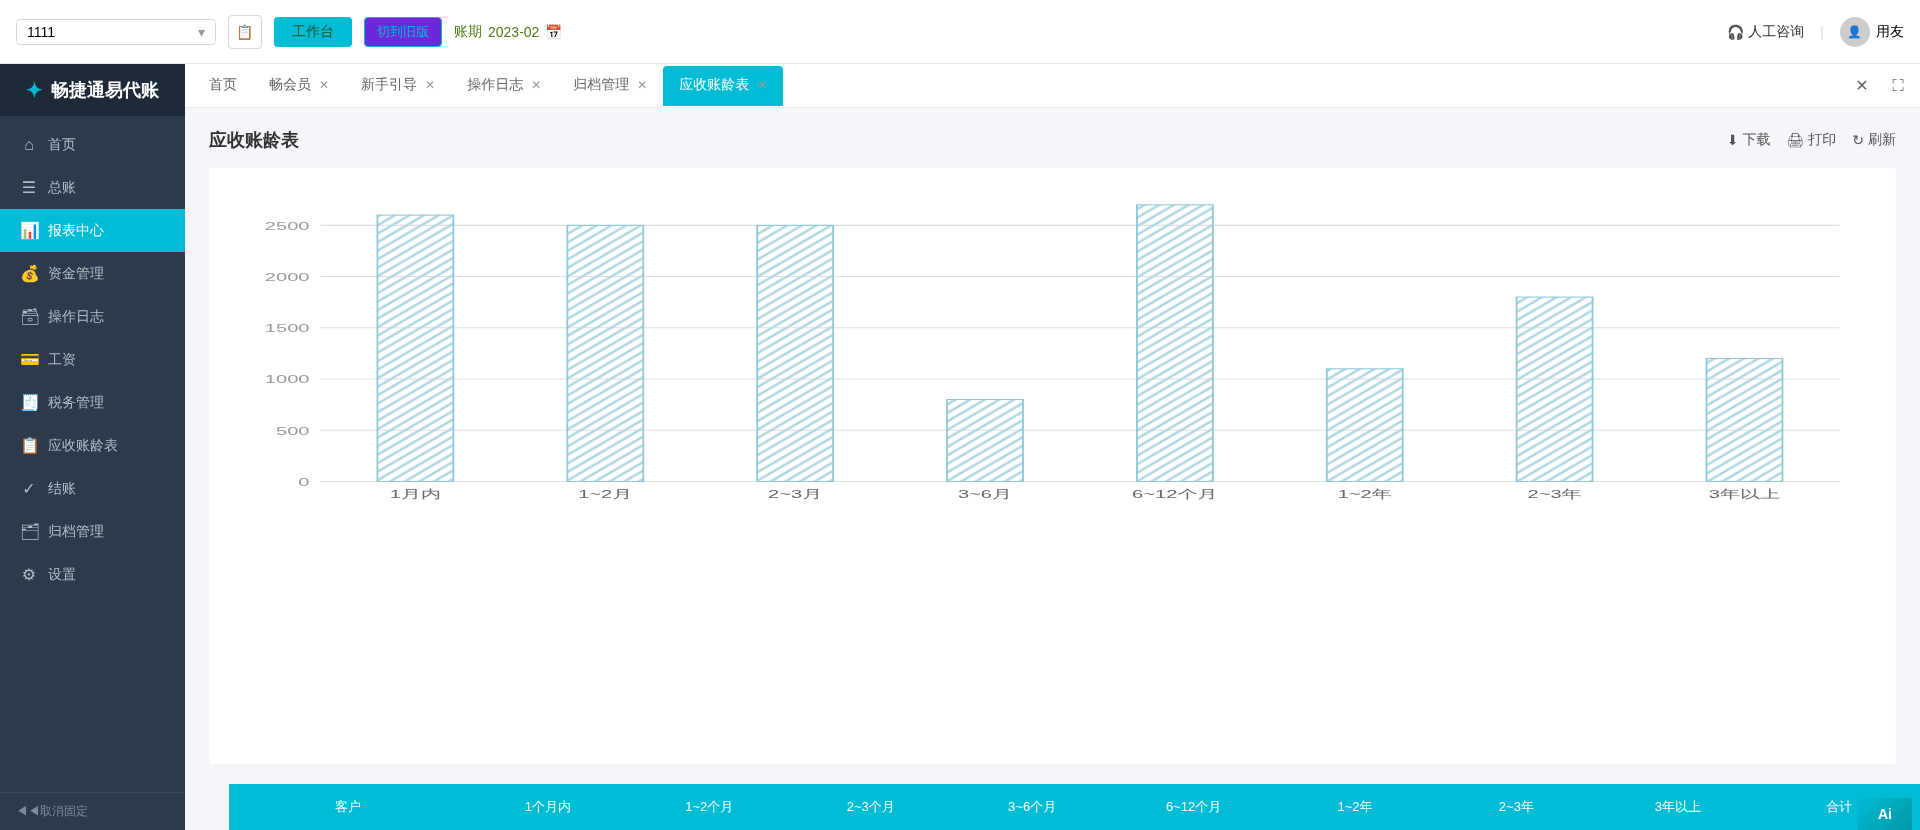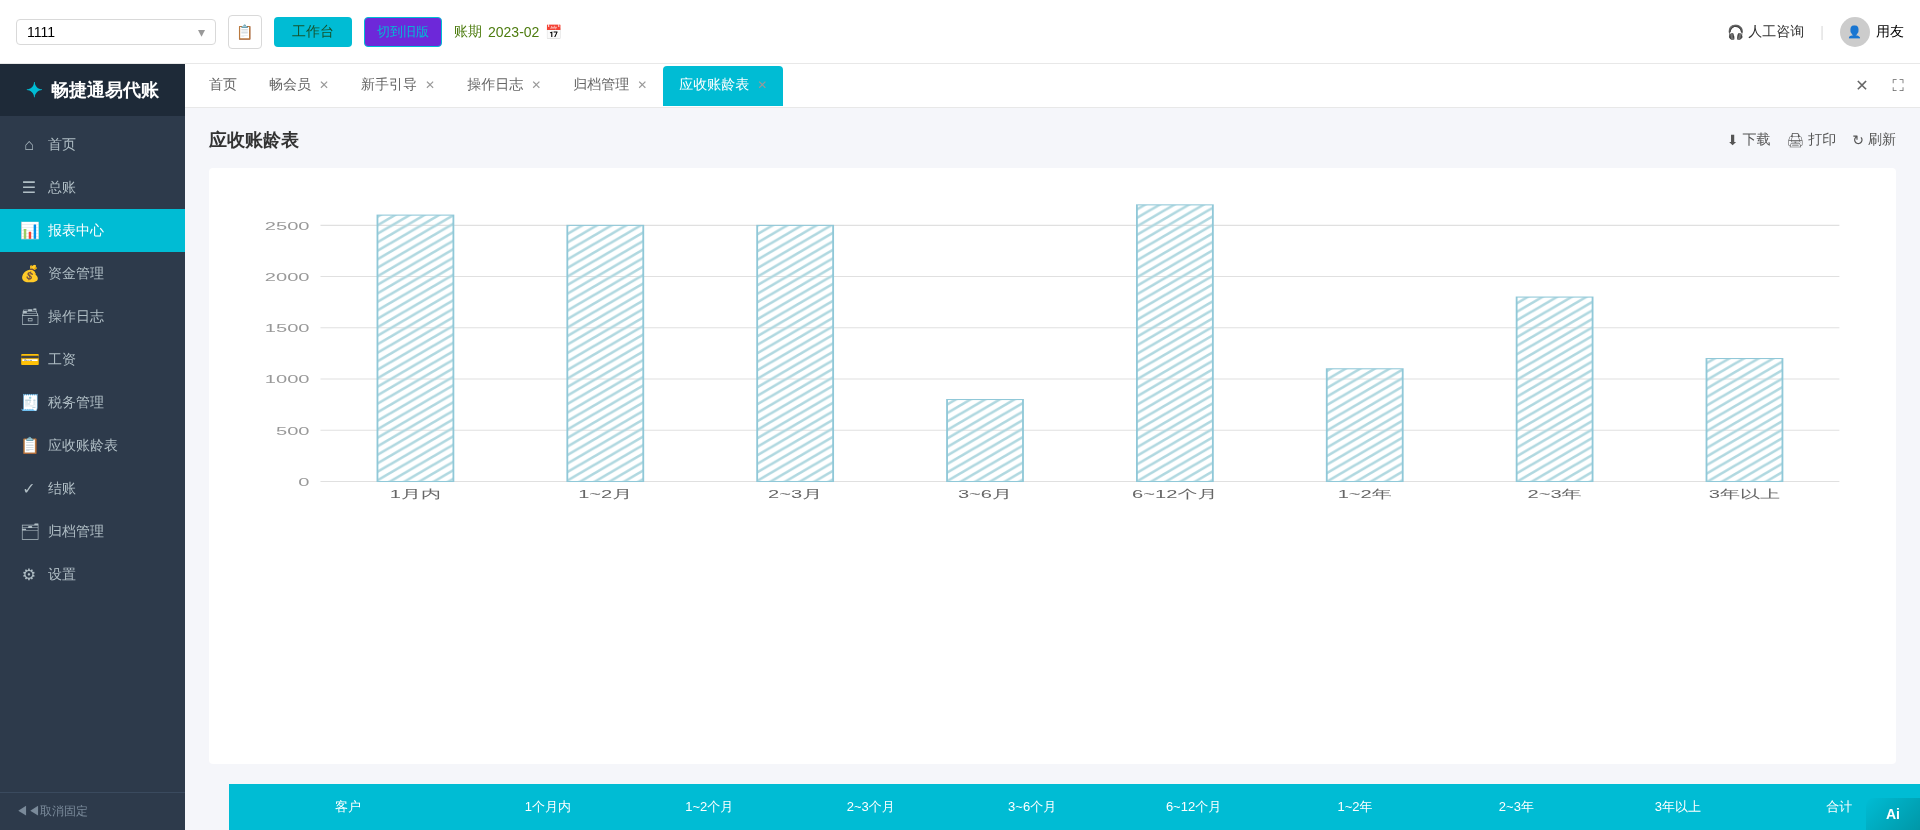--- a/index.html
+++ b/index.html
@@ -120,21 +120,21 @@
       height: 46px; flex-shrink: 0; border-radius: 0; margin-left: 44px;
     }
     .table-header-cell {
       flex: 1; text-align: center; color: #fff; font-size: 13px;
       font-weight: 500; padding: 0 4px;
     }
     .table-header-cell:first-child { flex: 1.5; }
 
     
     .ai-badge {
-      position: fixed; bottom: 0; right: 0;
+      position: fixed; bottom: 0; right: 8px;
       background: linear-gradient(135deg, #00bcd4, #0097a7);
       color: #fff; padding: 8px 20px;
       font-size: 14px; font-weight: bold;
       border-radius: 8px 0 0 0;
       display: flex; align-items: center; gap: 4px;
     }
   </style>
 </head>
 <body>
 

